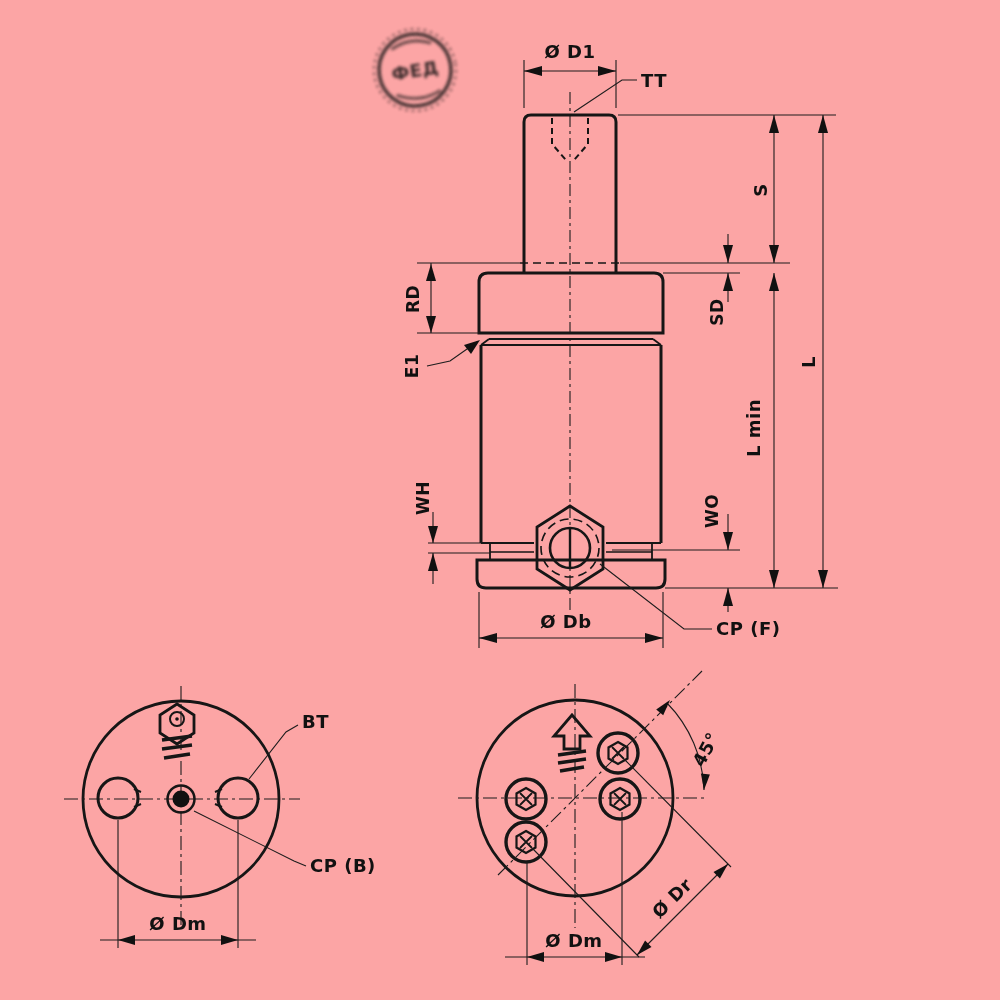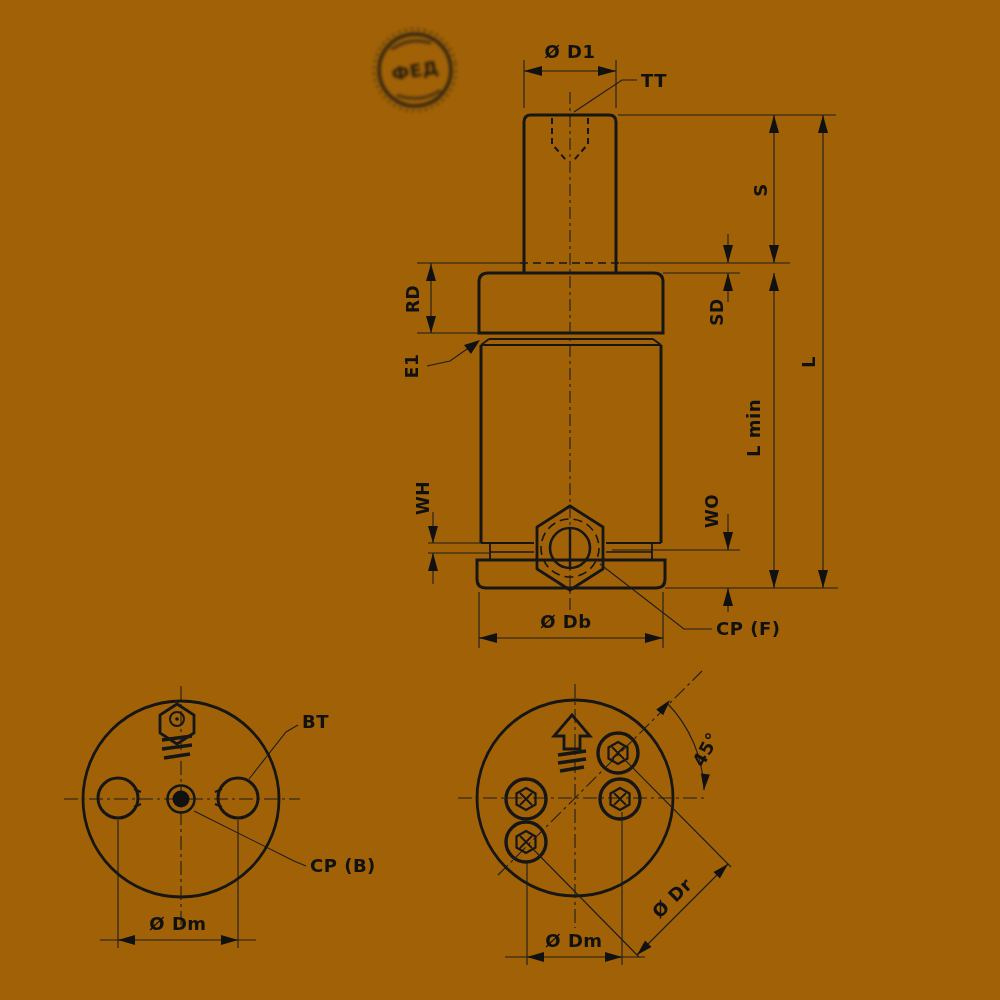--- a/index.html
+++ b/index.html
@@ -1,16 +1,16 @@
 <!DOCTYPE html>
 <html><head>
 <meta charset="utf-8">
 <style>
   html,body{margin:0;padding:0;background:#ffffff;}
-  .canvas{position:relative;width:1000px;height:1000px;background:#a16207;overflow:hidden;
+  .canvas{position:relative;width:1000px;height:1000px;background:#fca5a5;overflow:hidden;
           font-family:"DejaVu Sans", sans-serif;}
   svg.drawing{position:absolute;left:0;top:0;filter:blur(0.3px);}
   .outline{stroke:#161616;fill:none;}
   .thin{stroke:#1d1d1d;fill:none;stroke-width:1.1;}
   .arrow{fill:#111;stroke:none;}
   text.lbl{font-family:"DejaVu Sans", sans-serif;font-size:18px;font-weight:bold;fill:#111;
            letter-spacing:0.5px;}
   text.small{font-size:17px;}
   .stamp-g{filter:blur(1.5px);opacity:.82;}
 </style>

